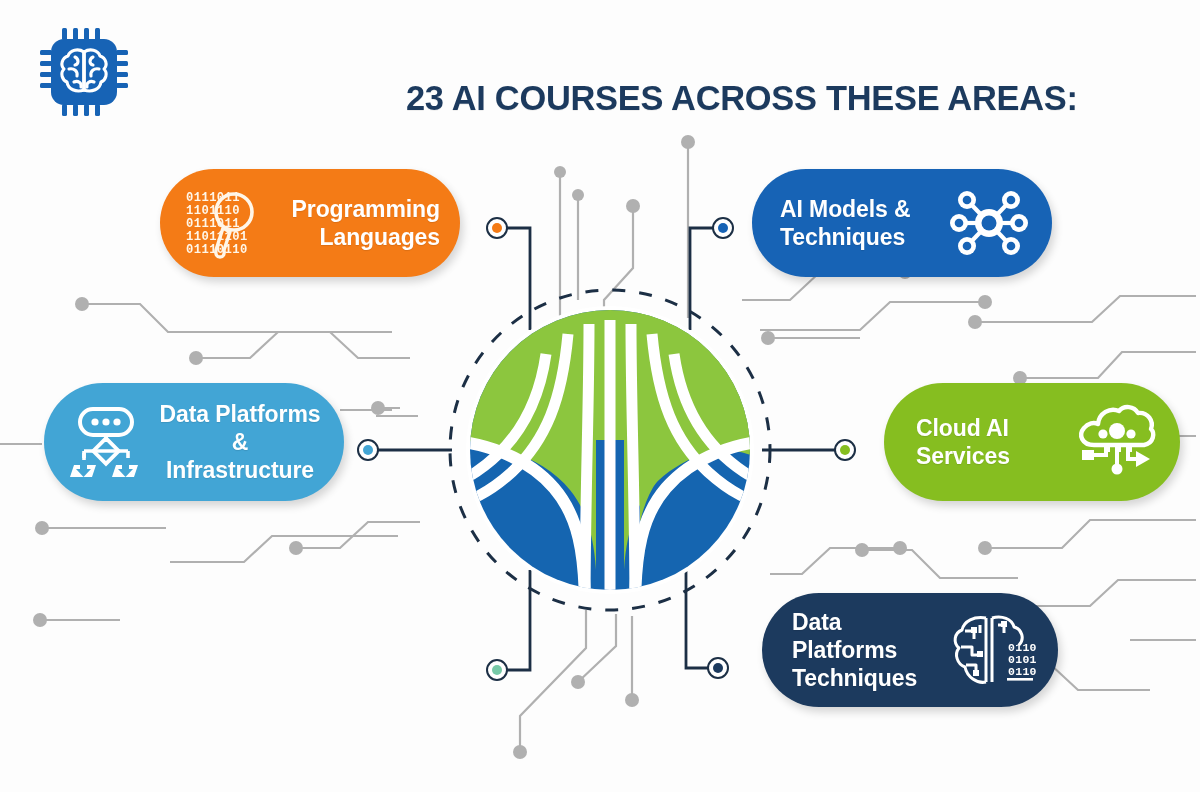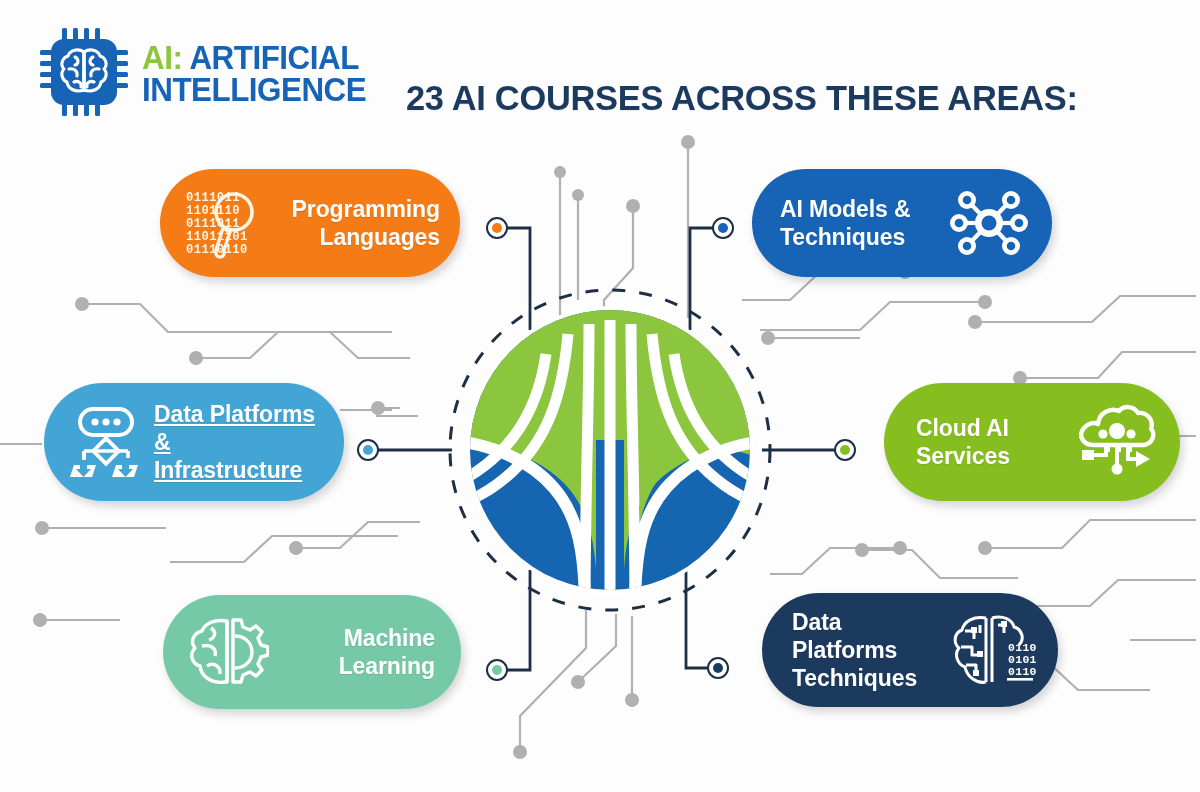--- a/index.html
+++ b/index.html
@@ -114,21 +114,21 @@
     padding: 0 24px 0 28px;
   }
   #pill-ai-models .pill-label { text-align: left; flex: 1; }
 
   #pill-data-platforms {
     left: 44px; top: 383px; width: 300px; height: 118px;
     background: #42A5D5;
     padding: 0 18px 0 22px;
     gap: 8px;
   }
-  #pill-data-platforms .pill-label { text-align: left; flex: 1; text-decoration: underline; }
+  #pill-data-platforms .pill-label { text-align: center; flex: 1; }
 
   #pill-cloud {
     left: 884px; top: 383px; width: 296px; height: 118px;
     background: #86BE20;
     padding: 0 22px 0 32px;
     gap: 8px;
   }
   #pill-cloud .pill-label { text-align: left; flex: 1; }
 
   #pill-machine-learning {
@@ -395,39 +395,20 @@
         <rect x="8" y="47" width="12" height="10" fill="#ffffff"></rect>
         <circle cx="43" cy="66" r="5.5" fill="#ffffff"></circle>
         <path d="M62 48 L76 56 L62 64 Z" fill="#ffffff"></path>
         <rect x="30" y="44" width="6" height="5" fill="#ffffff"></rect>
         <rect x="41" y="44" width="6" height="5" fill="#ffffff"></rect>
         <rect x="52" y="44" width="6" height="5" fill="#ffffff"></rect>
       </svg>
     </span>
   </div>
 
-  <div class="pill" id="pill-machine-learning">
-    <span class="pill-icon">
-      <svg width="82" height="76" viewBox="0 0 82 76" xmlns="http://www.w3.org/2000/svg">
-        <g stroke="#ffffff" stroke-width="3.4" fill="none" stroke-linejoin="round">
-
-          <path d="M40 7 C28 5 18 9 15 17 C6 19 3 28 8 34 C2 40 5 50 13 52 C14 62 24 70 38 68 L40 68 Z"></path>
-          <path d="M24 14 C30 18 28 24 22 26"></path>
-          <path d="M15 32 C23 30 30 34 28 42"></path>
-          <path d="M20 52 C26 48 34 52 33 60"></path>
-          <path d="M40 7 L40 68"></path>
-
-          <path d="M46 6 L54 6 L56 13 L63 16 L69 12 L75 18 L71 24 L74 31 L81 33 L81 41 L74 43 L71 50 L75 56 L69 62 L63 58 L56 61 L54 68 L46 68 Z"></path>
-          <path d="M48 22 C58 22 65 29 65 38 C65 47 58 54 48 54"></path>
-        </g>
-      </svg>
-    </span>
-    <span class="pill-label">Machine
-Learning</span>
-  </div>
 
   <div class="pill" id="pill-data-analysis">
     <span class="pill-label">Data Platforms
 Techniques</span>
     <span class="pill-icon">
       <svg width="84" height="74" viewBox="0 0 84 74" xmlns="http://www.w3.org/2000/svg">
         <g stroke="#ffffff" stroke-width="3" fill="none" stroke-linejoin="round">
           <path d="M34 5 C22 3 12 8 10 17 C2 20 1 30 7 35 C2 41 5 51 13 54 C15 64 25 71 34 69 L34 69"></path>
           <path d="M34 5 L34 69"></path>
           <path d="M40 5 C50 2 60 6 62 14 C70 16 73 26 67 32"></path>
@@ -502,24 +483,18 @@
             <path d="M46 26 L46 64"></path>
             <path d="M37 31 C41 33 41 38 37 39"></path>
             <path d="M31 43 C36 42 40 45 39 50"></path>
             <path d="M55 31 C51 33 51 38 55 39"></path>
             <path d="M61 43 C56 42 52 45 53 50"></path>
             <path d="M36 56 C40 54 44 57 43 61"></path>
             <path d="M56 56 C52 54 48 57 49 61"></path>
           </g>
         </svg>
       </span>
-      <span id="logo-wordmark">
-        <div class="wm-line">
-          <span class="wm-ai">AI:</span><span class="wm-blue"> ARTIFICIAL</span>
-        </div>
-        <div class="wm-line wm-blue">INTELLIGENCE</div>
-      </span>
     </div>
 
     <div id="page-title">23 AI COURSES ACROSS THESE AREAS:</div>
   </div>
 
 </div>
 
 </body></html>

